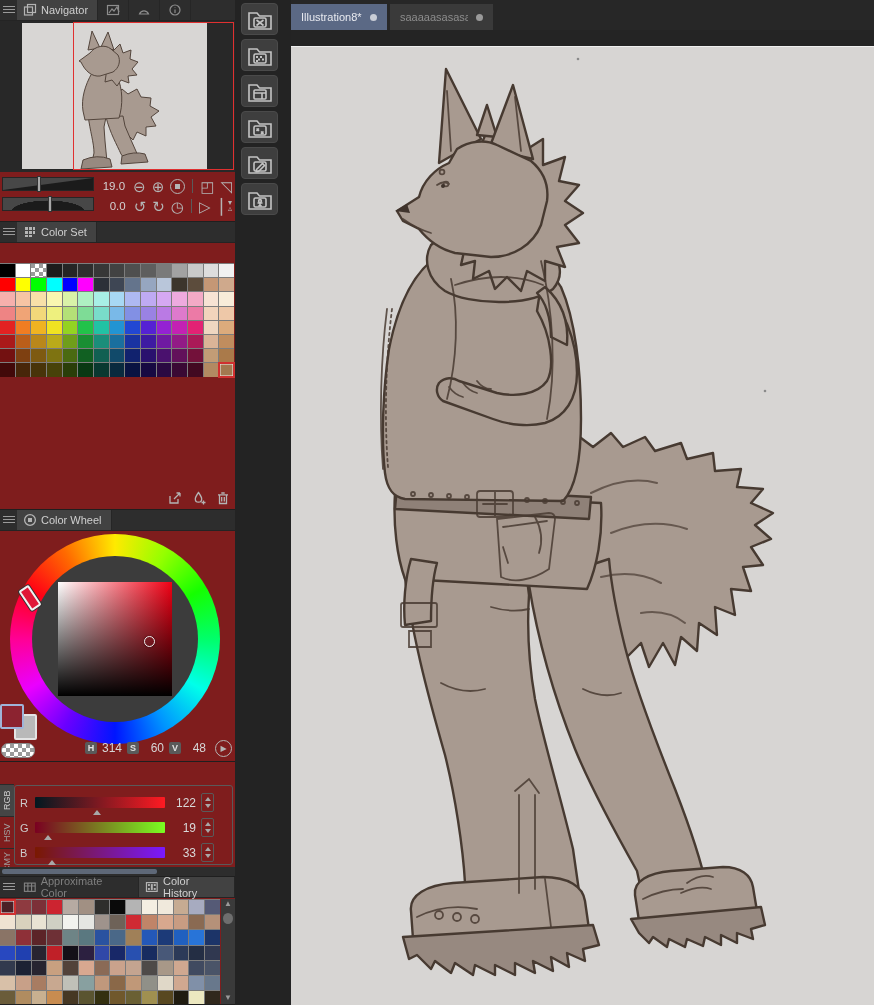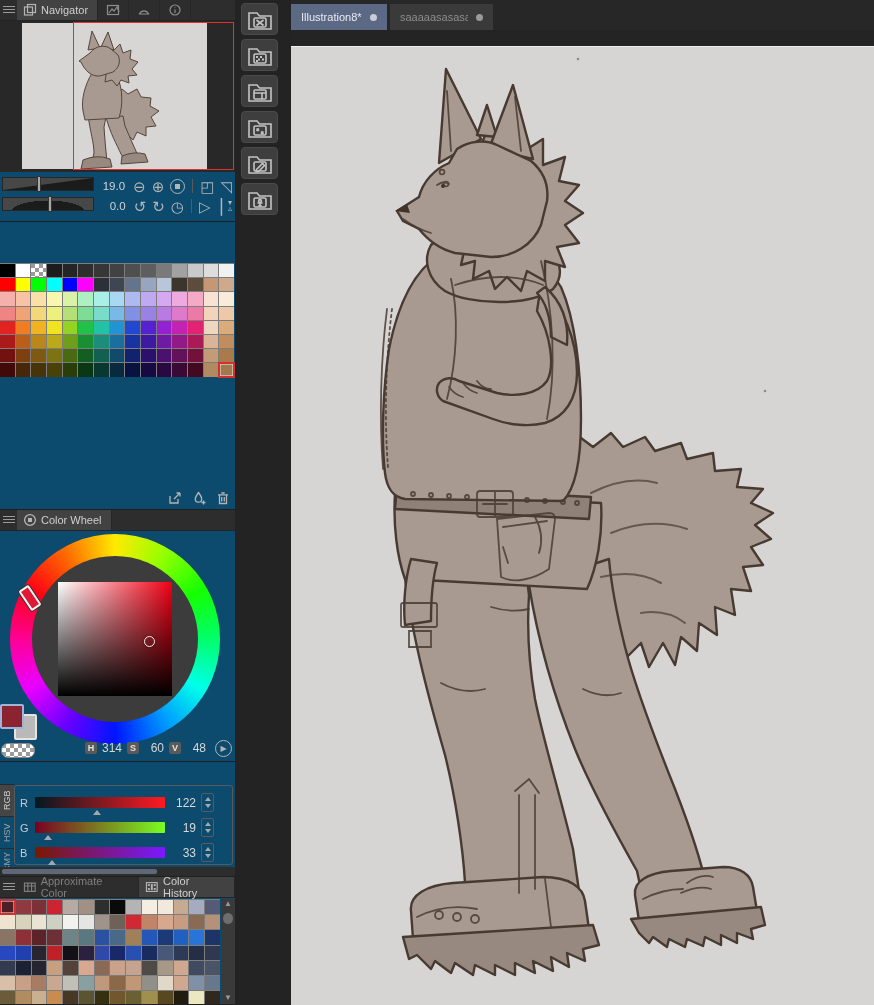--- a/index.html
+++ b/index.html
@@ -1,21 +1,21 @@
 <!DOCTYPE html>
 <html><head>
 <meta charset="utf-8">
 <style>
   html,body{margin:0;padding:0;background:#242424;width:874px;height:1005px;overflow:hidden;
     font-family:"Liberation Sans",sans-serif;font-size:11px;color:#c6c6c6;-webkit-font-smoothing:antialiased;}
   *{box-sizing:border-box;}
   #app{position:relative;width:874px;height:1005px;}
   
   #left-panels{position:absolute;left:0;top:0;width:235px;height:1005px;background:#3c3c3c;}
-  .panel{position:absolute;left:0;width:235px;background:#0c4a6e;border-bottom:1px solid #1f1f1f;overflow:hidden;}
+  .panel{position:absolute;left:0;width:235px;background:#7f1d1d;border-bottom:1px solid #1f1f1f;overflow:hidden;}
   .pheader{position:relative;height:21px;background:#2d2d2d;display:flex;align-items:stretch;border-bottom:1px solid #242424;}
   .hamb{width:12px;margin:6px 2px 0 3px;height:8px;background:repeating-linear-gradient(#9a9a9a 0 1px,transparent 1px 3px);flex:0 0 auto;}
   .ptab{display:flex;align-items:center;gap:4px;padding:0 9px 0 6px;background:#424242;color:#cfcfcf;border-right:1px solid #262626;}
   .ptab.inactive{background:transparent;color:#7f7f7f;justify-content:center;}
   .icon-tab{display:flex;align-items:center;padding:0 8px;border-right:1px solid #262626;color:#8d8d8d;}
   .micon{width:14px;height:14px;display:inline-block;}
   .micon svg{width:100%;height:100%;}
   
   #navigator-panel{top:0;height:222px;}
   #nav-thumbwrap{position:absolute;left:0;top:21px;width:235px;height:151px;background:#282828;overflow:hidden;}
@@ -217,20 +217,40 @@
           <span class="nico">▷▕</span>
           <span class="tri-pair">
               <span>▾</span>
               <span>▵</span>
             </span>
         </div>
       </div>
     </section>
 
     <section class="panel" id="colorset-panel">
+      <div class="pheader">
+        <span class="hamb"></span>
+        <span class="ptab">
+          <span class="micon">
+            <svg viewBox="0 0 14 14">
+                <g fill="#b4b4b4">
+                  <rect x="2" y="2" width="3" height="3"></rect>
+                  <rect x="6" y="2" width="3" height="3"></rect>
+                  <rect x="10" y="2" width="2" height="3"></rect>
+                  <rect x="2" y="6" width="3" height="3"></rect>
+                  <rect x="6" y="6" width="3" height="3"></rect>
+                  <rect x="10" y="6" width="2" height="3"></rect>
+                  <rect x="2" y="10" width="3" height="2"></rect>
+                  <rect x="6" y="10" width="3" height="2"></rect>
+                </g>
+              </svg>
+          </span>
+          <span>Color Set</span>
+        </span>
+      </div>
       <div id="cs-grid">
           <div class="sw" style="background: rgb(0, 0, 0);"></div>
           <div class="sw" style="background: rgb(255, 255, 255);"></div>
           <div class="sw checker"></div>
           <div class="sw" style="background: rgb(28, 28, 28);"></div>
           <div class="sw" style="background: rgb(37, 37, 37);"></div>
           <div class="sw" style="background: rgb(46, 46, 46);"></div>
           <div class="sw" style="background: rgb(55, 55, 55);"></div>
           <div class="sw" style="background: rgb(66, 66, 66);"></div>
           <div class="sw" style="background: rgb(79, 79, 79);"></div>

